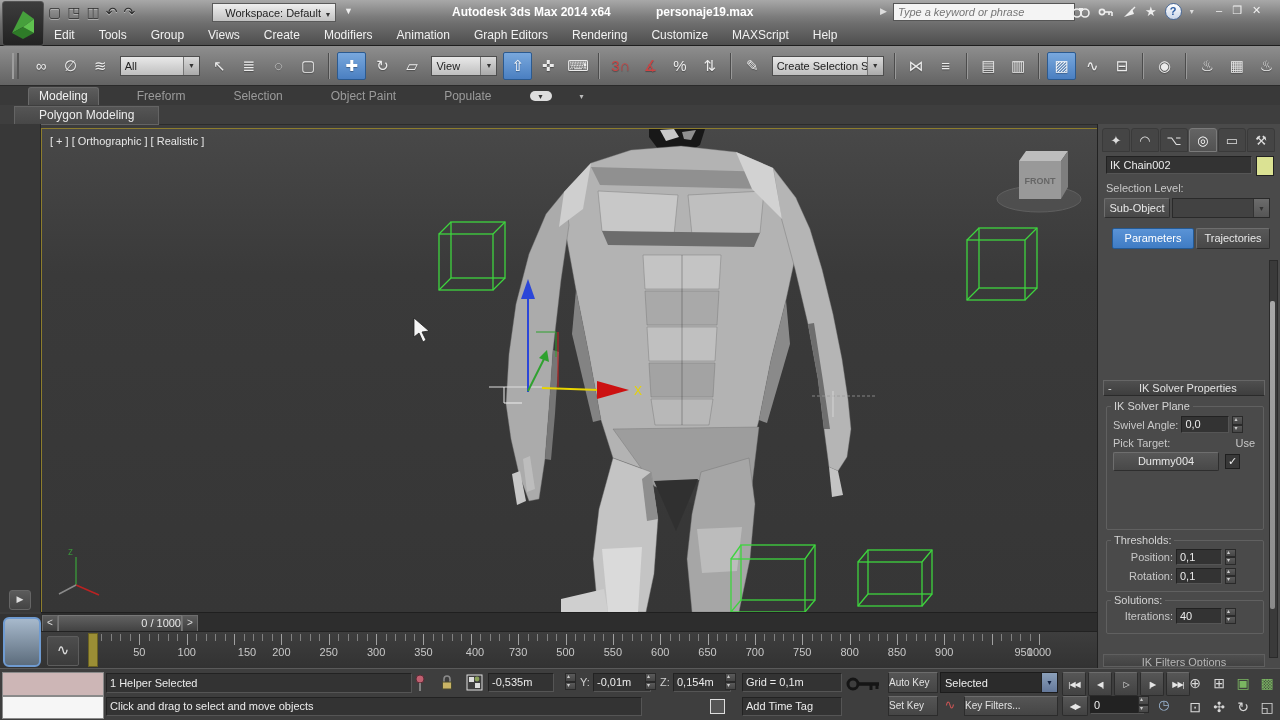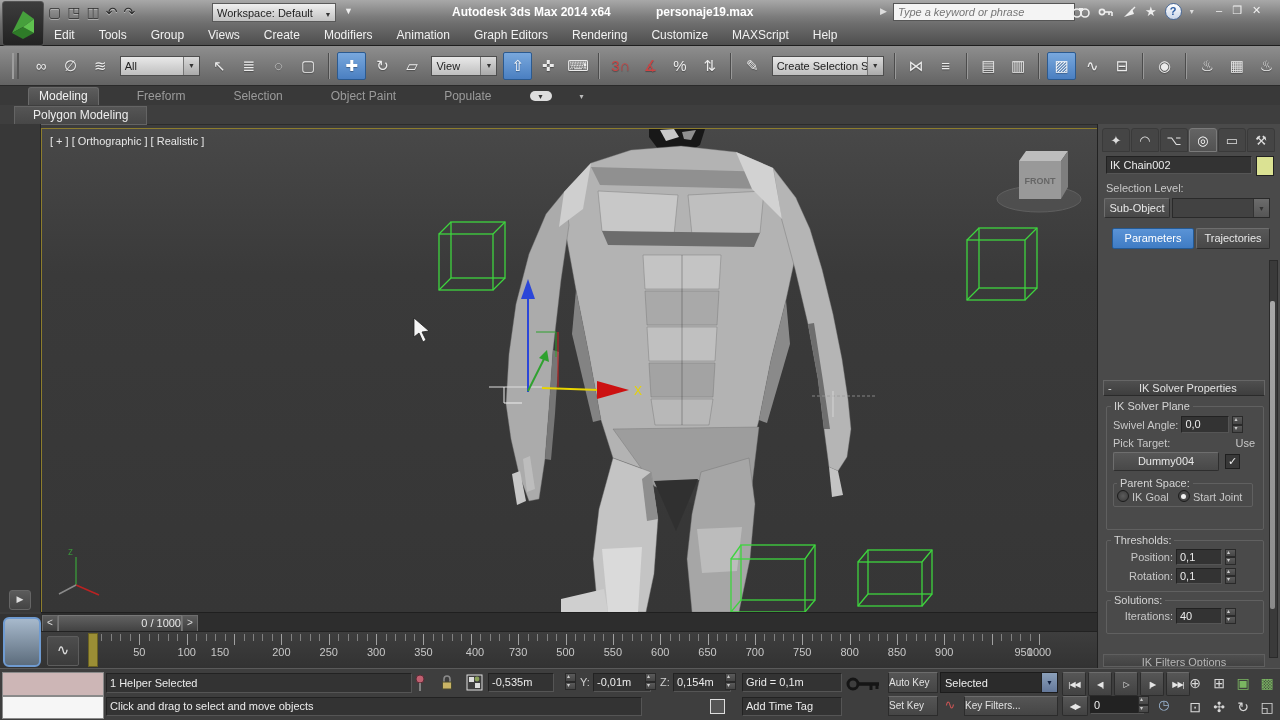--- a/index.html
+++ b/index.html
@@ -14,21 +14,21 @@
   #menubar{left:0;top:24px;width:1280px;height:22px;
     background:linear-gradient(#6d6d6d,#4e4e4e);border-bottom:1px solid #1e1e1e;
     display:flex;align-items:center;gap:24px;padding-left:54px;box-sizing:border-box;}
   .menu-item{font-size:12px;color:#f2f2f2;cursor:default;}
   #logo{left:2px;top:1px;width:40px;height:43px;background:linear-gradient(#3d3d3d,#222);
     border:1px solid #555;border-radius:3px;z-index:5;display:flex;align-items:center;justify-content:center;}
   #qat{left:48px;top:2px;display:flex;align-items:center;gap:6px;height:20px;}
   .qat-icon{font-size:14px;color:#2e2e2e;text-shadow:0 1px 0 #bbb;cursor:default;}
   #workspace{left:212px;top:3px;width:122px;height:17px;background:linear-gradient(#efefef,#c2c2c2);
     border:1px solid #5a5a5a;font-size:11px;color:#222;display:flex;align-items:center;}
-  #workspace .val{flex:1;padding-left:4px;white-space:nowrap;overflow:hidden;}
+  #workspace .val{flex:1;padding-left:4px;white-space:nowrap;overflow:hidden;text-align:right;}
   #workspace .dda{width:14px;text-align:center;}
   .dda::after{content:"▼";font-size:7px;color:#333;}
   #ws-flyout{left:344px;top:6px;color:#eee;font-size:9px;}
   #app-title{left:452px;top:5px;font-size:12px;font-weight:bold;color:#fff;}
   #file-title{left:656px;top:5px;font-size:12px;font-weight:bold;color:#fff;}
   #search-arrow{left:880px;top:6px;color:#ddd;font-size:9px;}
   #search-box{left:893px;top:3px;width:172px;height:16px;background:#f4f4f4;border:1px solid #555;
     font-style:italic;font-size:11px;color:#777;padding:0 4px;font-family:"Liberation Sans",sans-serif;}
   #tb-icons{left:1072px;top:3px;display:flex;gap:8px;align-items:center;}
   #help-circle{width:15px;height:15px;border-radius:50%;background:linear-gradient(#fff,#cbd6e8);
@@ -55,21 +55,21 @@
   
   #ribbontabs{left:0;top:86px;width:1280px;height:19px;background:#393939;display:flex;align-items:flex-end;
     gap:28px;padding-left:28px;box-sizing:border-box;}
   .rib-tab{font-size:12px;color:#9b9b9b;padding:1px 10px 2px;cursor:default;}
   .rib-tab.active{background:linear-gradient(#5d5d5d,#4a4a4a);border:1px solid #6a6a6a;border-bottom:none;
     border-radius:3px 3px 0 0;color:#f2f2f2;}
   #rib-min{width:22px;height:10px;background:#ddd;border-radius:5px;margin-bottom:4px;
     display:flex;align-items:center;justify-content:center;font-size:7px;color:#333;}
   #rib-min-arrow{color:#bbb;font-size:8px;margin-bottom:4px;}
   #ribbonpanel{left:0;top:105px;width:1280px;height:19px;background:#3e3e3e;border-bottom:1px solid #2c2c2c;}
-  #polytab{left:14px;top:1px;padding:1px 18px 2px;background:linear-gradient(#555,#474747);
+  #polytab{left:14px;top:1px;padding:1px 24px 2px;background:linear-gradient(#555,#474747);
     border:1px solid #646464;font-size:12px;color:#ededed;}
 
   
   #leftstrip{left:0;top:124px;width:40px;height:488px;background:#383838;border-right:1px solid #262626;}
   #strip-expand{left:9px;top:466px;width:20px;height:18px;background:linear-gradient(#5b5b5b,#444);
     border:1px solid #666;border-radius:3px;color:#ddd;font-size:9px;text-align:center;line-height:17px;}
   #layouttab{left:0;top:614px;width:44px;height:54px;background:#333;}
   #layouttab .pane{position:absolute;left:3px;top:3px;width:34px;height:46px;border:2px solid #6f9bd1;
     border-radius:6px;background:linear-gradient(#a7b9cc,#5c6c7c);}
 
@@ -508,21 +508,21 @@
         <div class="tick" style="left: 895.18px;"></div>
         <div class="tick major" style="left: 904.65px;"></div>
         <div class="tick" style="left: 914.12px;"></div>
         <div class="tick" style="left: 923.59px;"></div>
         <div class="tick" style="left: 933.06px;"></div>
         <div class="tick" style="left: 942.53px;"></div>
         <div class="tick major" style="left: 952px;"></div>
         <span class="tick-label" style="left: 5px;">0</span>
         <span class="tick-label" style="left: 52.35px;">50</span>
         <span class="tick-label" style="left: 99.7px;">100</span>
-        <span class="tick-label" style="left: 133px;">150</span>
+        <span class="tick-label" style="left: 160px;">150</span>
         <span class="tick-label" style="left: 194.4px;">200</span>
         <span class="tick-label" style="left: 241.75px;">250</span>
         <span class="tick-label" style="left: 289.1px;">300</span>
         <span class="tick-label" style="left: 336.45px;">350</span>
         <span class="tick-label" style="left: 388px;">400</span>
         <span class="tick-label" style="left: 431.15px;">730</span>
         <span class="tick-label" style="left: 478.5px;">500</span>
         <span class="tick-label" style="left: 525.85px;">550</span>
         <span class="tick-label" style="left: 573.2px;">600</span>
         <span class="tick-label" style="left: 620.55px;">650</span>
@@ -577,27 +577,20 @@
           </span>
       </div>
       <div style="display:flex;margin:0 4px 3px 2px;">
         <span class="clabel">Pick Target:</span>
         <span class="clabel" style="margin-left:auto;">Use</span>
       </div>
       <div style="display:flex;align-items:center;gap:6px;margin-left:2px;">
         <span class="cbtn" style="width:104px;height:17px;line-height:17px;display:inline-block;">Dummy004</span>
         <span class="chk">✓</span>
       </div>
-      <fieldset style="margin:6px 2px 0;width:132px;height:26px;padding:1px 3px;">
-        <legend>Parent Space:</legend>
-        <span class="rad"></span>
-        <span class="clabel">IK Goal</span>
-        <span class="rad on" style="margin-left:6px;"></span>
-        <span class="clabel">Start Joint</span>
-      </fieldset>
     </fieldset>
 
     <fieldset class="abs" style="left:8px;top:410px;width:148px;height:52px;">
       <legend>Thresholds:</legend>
       <div style="display:flex;align-items:center;gap:3px;margin:1px 0 3px;">
         <span class="clabel" style="width:62px;text-align:right;">Position:</span>
         <span class="vfield" style="width:38px;height:14px;line-height:14px;">0,1</span>
         <span class="spin" style="height:16px;">
             <i class="up"></i>
             <i class="dn"></i>

